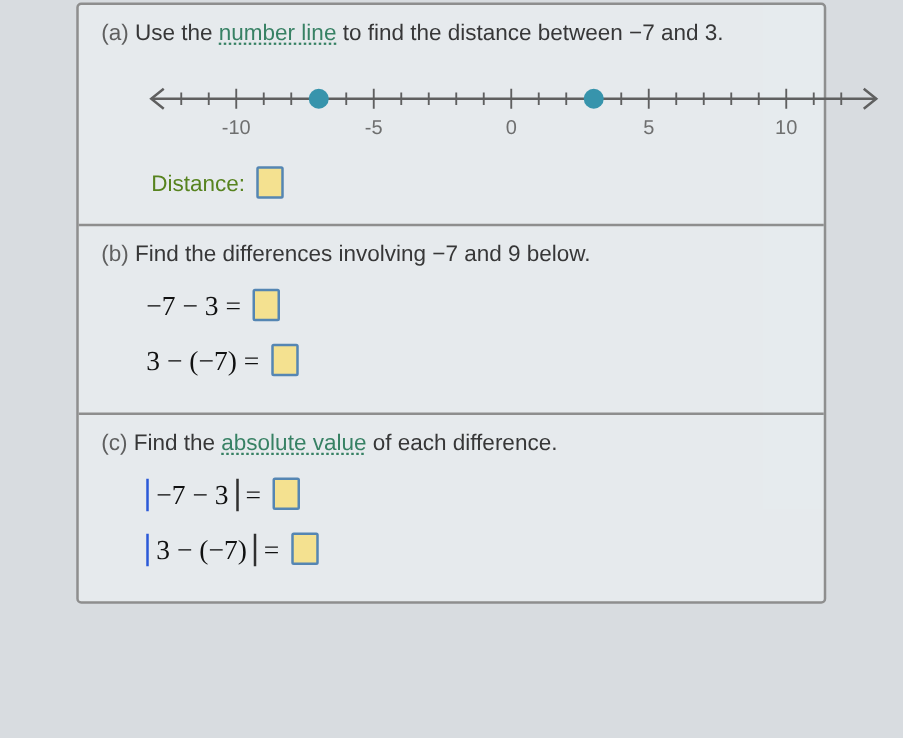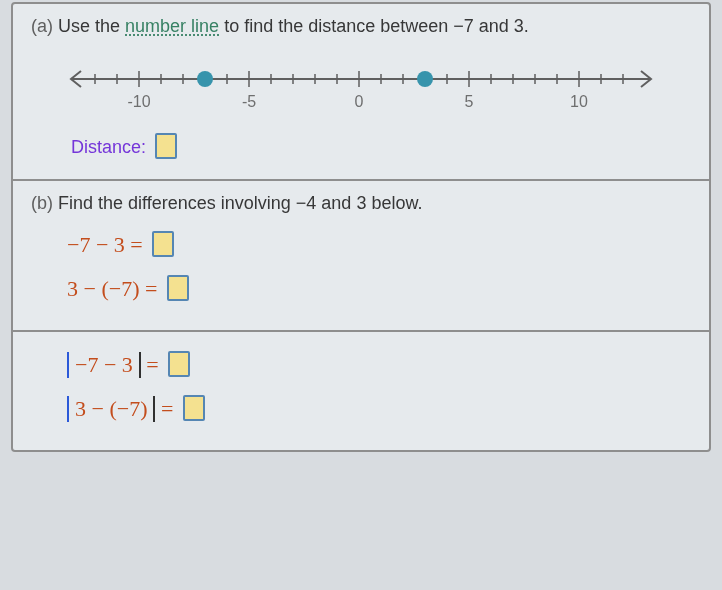--- a/index.html
+++ b/index.html
@@ -7,21 +7,21 @@
     font-family: Verdana, Arial, sans-serif;
     background: #d8dce0;
     width: 722px;
     height: 590px;
     position: relative;
     overflow: hidden;
   }
   .worksheet {
     background: #e8ecef;
     border: 2px solid #888;
-    width: 700px;
+    width: 600px;
     margin: 2px auto;
     border-radius: 4px;
   }
   .section {
     border-bottom: 2px solid #888;
     padding: 12px 18px 18px 18px;
   }
   .section:last-child { border-bottom: none; }
   .prompt {
     font-size: 18px;
@@ -37,39 +37,39 @@
     text-decoration-style: dotted;
     text-underline-offset: 3px;
   }
   .numberline-wrap {
     padding: 12px 20px 10px 20px;
     text-align: center;
   }
   svg.numline { display: block; }
   .distance-row {
     font-size: 18px;
-    color: #6d28d9;
+    color: #4d7c0f;
     padding-left: 40px;
     margin-top: 6px;
   }
   .answer-box {
     display: inline-block;
     vertical-align: middle;
     width: 22px;
     height: 26px;
     background: #f7e28a;
     border: 2px solid #4a7fb0;
     border-radius: 2px;
     margin-left: 4px;
     position: relative;
     top: -2px;
   }
   .eq-row {
     font-size: 22px;
-    color: #c2410c;
+    color: #000000;
     padding: 8px 0 8px 36px;
     font-family: "Times New Roman", serif;
   }
   .eq-row .answer-box { top: -3px; }
   .abs-bar {
     display: inline-block;
     border-left: 2px solid #1d4ed8;
     border-right: 2px solid #222;
     padding: 2px 6px;
     line-height: 1;
@@ -145,33 +145,37 @@
 
     <div class="distance-row">
       <span>Distance:</span>
       <span class="answer-box"></span>
     </div>
   </div>
 
   <div class="section">
     <div class="prompt">
       <span class="part-label">(b)</span>
-      <span>Find the differences involving −4 and 3 below.</span>
+      <span>Find the differences involving −7 and 9 below.</span>
     </div>
     <div class="eq-row">
       <span>−7 − 3 =</span>
       <span class="answer-box"></span>
     </div>
     <div class="eq-row">
       <span>3 − (−7) =</span>
       <span class="answer-box"></span>
     </div>
   </div>
 
   <div class="section">
+    <div class="prompt">
+      <span class="part-label">(c)</span>
+      <span>Find the </span><span class="term-link">absolute value</span><span> of each difference.</span>
+    </div>
     <div class="eq-row">
       <span class="abs-bar"><span>−7 − 3</span></span><span> = </span><span class="answer-box"></span>
     </div>
     <div class="eq-row">
       <span class="abs-bar"><span>3 − (−7)</span></span><span> = </span><span class="answer-box"></span>
     </div>
   </div>
 
 </div>
 

